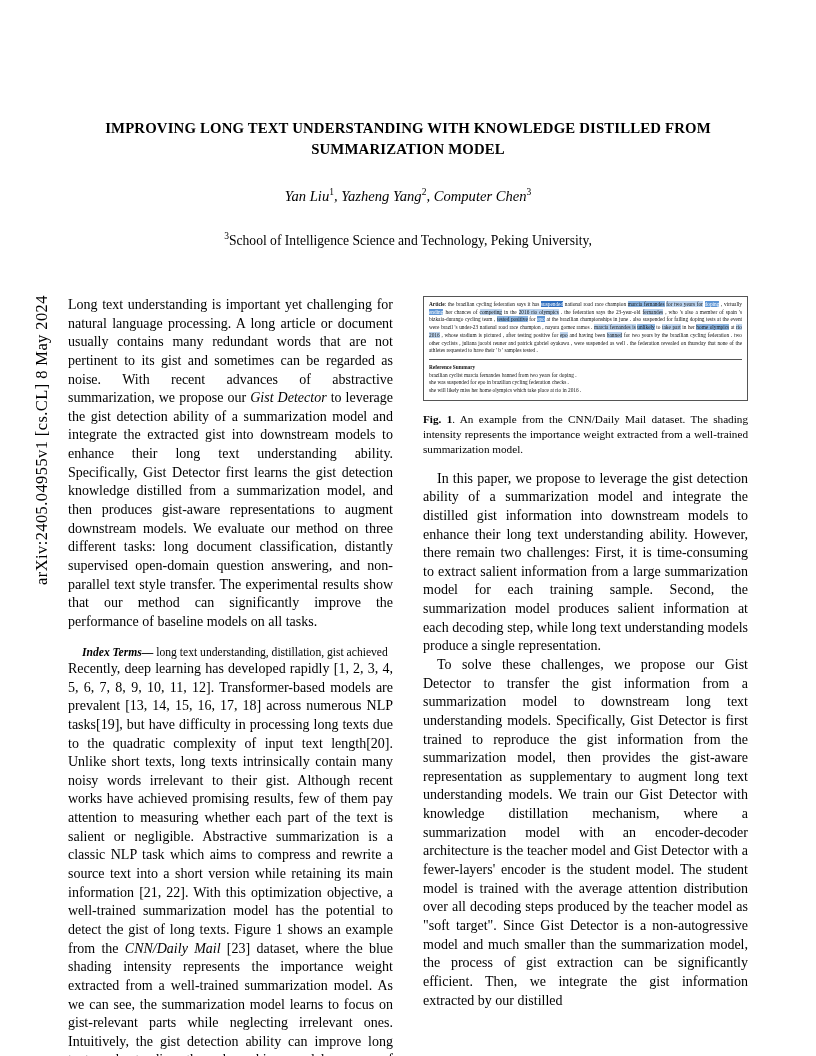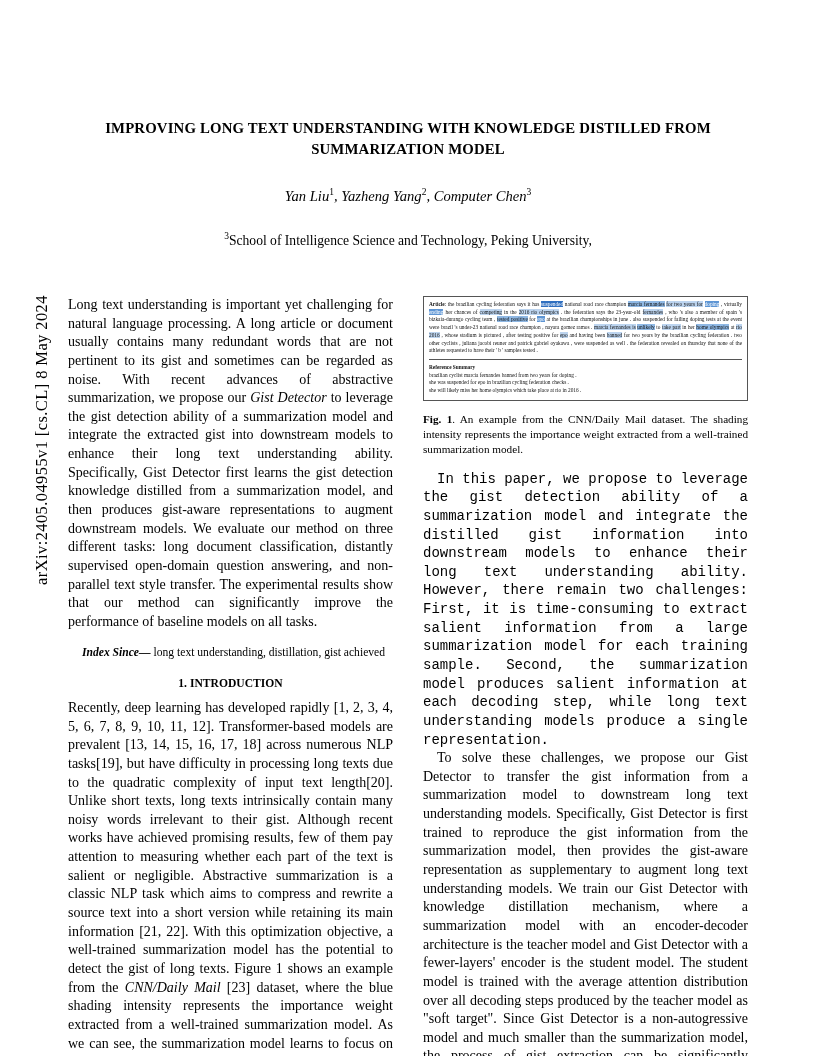--- a/index.html
+++ b/index.html
@@ -85,21 +85,21 @@
   }
   p.body {
     font-size: 14px;
     line-height: 1.332;
     text-align: justify;
     margin: 0;
     text-indent: 14px;
     hyphens: auto;
   }
   p.body.noindent { text-indent: 0; }
-  p.gap { margin-top: 9px; font-family: Liberation Mono, monospace; }
+  p.gap { margin-top: 9px; }
   .it { font-style: italic; }
 
   .index-terms {
     font-size: 11.6px;
     line-height: 1.332;
     text-align: justify;
     margin: 13px 0 0 0;
     text-indent: 14px;
   }
   .index-terms b { font-weight: bold; font-style: italic; }
@@ -159,23 +159,22 @@
     <div class="affils">
       <div><sup>3</sup><span>School of Intelligence Science and Technology, Peking University,</span></div>
     </div>
   </div>
 
   <div class="cols">
 
     <div class="col col-left">
       <p class="body noindent"><span>Long text understanding is important yet challenging for natural language processing. A long article or document usually contains many redundant words that are not pertinent to its gist and sometimes can be regarded as noise. With recent advances of abstractive summarization, we propose our </span><span class="it">Gist Detector</span><span> to leverage the gist detection ability of a summarization model and integrate the extracted gist into downstream models to enhance their long text understanding ability. Specifically, Gist Detector first learns the gist detection knowledge distilled from a summarization model, and then produces gist-aware representations to augment downstream models. We evaluate our method on three different tasks: long document classification, distantly supervised open-domain question answering, and non-parallel text style transfer. The experimental results show that our method can significantly improve the performance of baseline models on all tasks.</span></p>
 
-      <p class="index-terms"><b>Index Since—</b><span> long text understanding, distillation, gist achieved</span></p>
+      <p class="index-terms"><b>Index Terms—</b><span> long text understanding, distillation, gist achieved</span></p>
 
-      <div class="intro-head">1.  INTRODUCTION</div>
 
       <p class="body noindent"><span>Recently, deep learning has developed rapidly [1, 2, 3, 4, 5, 6, 7, 8, 9, 10, 11, 12]. Transformer-based models are prevalent [13, 14, 15, 16, 17, 18] across numerous NLP tasks[19], but have difficulty in processing long texts due to the quadratic complexity of input text length[20]. Unlike short texts, long texts intrinsically contain many noisy words irrelevant to their gist. Although recent works have achieved promising results, few of them pay attention to measuring whether each part of the text is salient or negligible. Abstractive summarization is a classic NLP task which aims to compress and rewrite a source text into a short version while retaining its main information [21, 22]. With this optimization objective, a well-trained summarization model has the potential to detect the gist of long texts. Figure 1 shows an example from the </span><span class="it">CNN/Daily Mail</span><span> [23] dataset, where the blue shading intensity represents the importance weight extracted from a well-trained summarization model. As we can see, the summarization model learns to focus on gist-relevant parts while neglecting irrelevant ones. Intuitively, the gist detection ability can improve long text understanding through making models aware of salient parts of long texts.</span></p>
     </div>
 
     <div class="col col-right">
 
       <div class="figbox">
         <p class="art"><span class="lbl">Article</span><span>: the brazilian cycling federation says it has <span class="hl4">suspended</span> national road race champion <span class="hl2">marcia fernandes</span> <span class="hl1">for two years for</span> <span class="hl3">doping</span> , virtually <span class="hl3">ending</span> her chances of <span class="hl1">competing</span> in the <span class="hl1">2016 rio olympics</span> . the federation says the 23-year-old <span class="hl1">fernandes</span> , who 's also a member of spain 's bizkaia-durango cycling team , <span class="hl2">tested positive</span> for <span class="hl3">epo</span> at the brazilian championships in june . also suspended for failing doping tests at the event were brazil 's under-23 national road race champion , nayara gomez ramos . <span class="hl1">marcia fernandes is</span> <span class="hl2">unlikely</span> to <span class="hl1">take part</span> in her <span class="hl2">home olympics</span> at <span class="hl1">rio 2016</span> , whose stadium is pictured , after testing positive for <span class="hl1">epo</span> and having been <span class="hl1">banned</span> for two years by the brazilian cycling federation . two other cyclists , juliana jacobi reuner and patrick gabriel oyakawa , were suspended as well . the federation revealed on thursday that none of the athletes requested to have their ' b ' samples tested .</span></p>
         <hr class="divider">
         <div class="lbl">Reference Summary</div>

